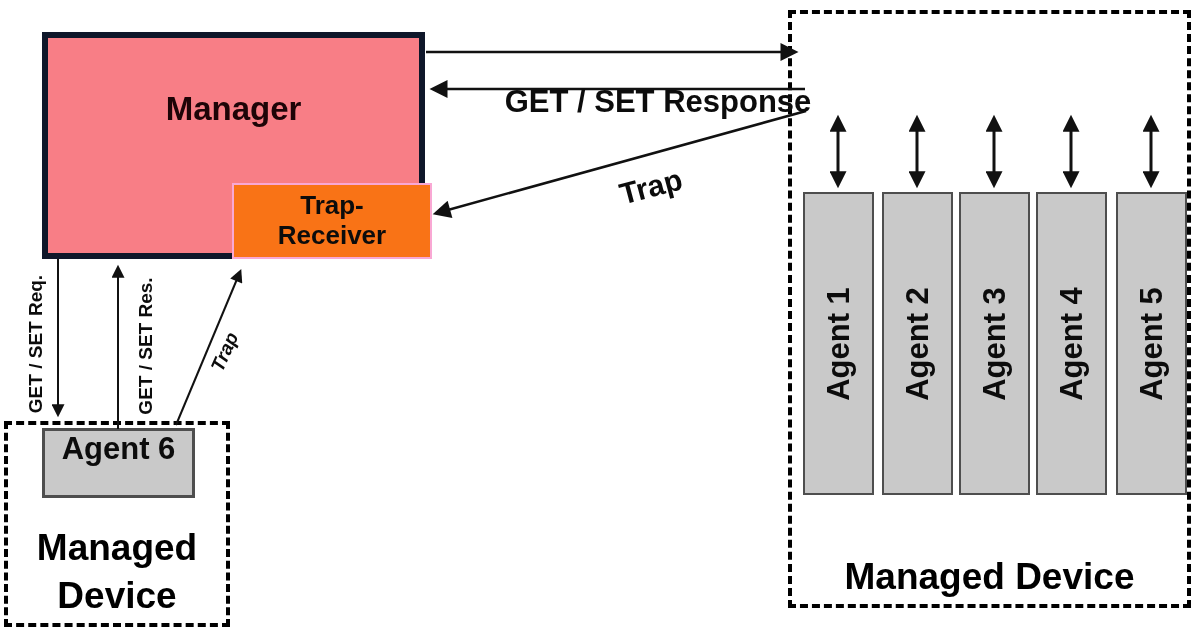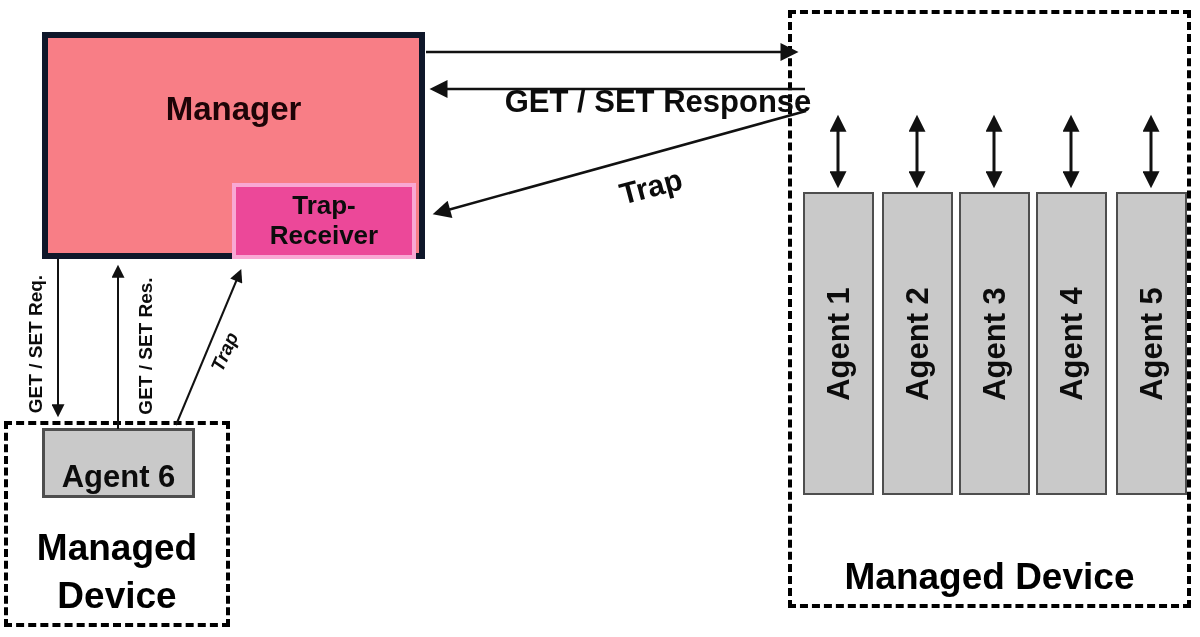--- a/index.html
+++ b/index.html
@@ -10,22 +10,22 @@
   
   .manager {
     position:absolute; left:42px; top:32px; width:383px; height:227px;
     background:#f87e86; border:6px solid #0f172a; box-sizing:border-box;padding-left:16px;
   }
   .manager-label {
     position:absolute; left:0; right:0; top:52px; text-align:center;
     font-size:33px; font-weight:bold; color:#1e0407;
   }
   .trap-receiver {
-    position:absolute; left:232px; top:183px; width:184px; height:76px;
-    background:#ec4899; border:4px solid #f9a8d4; box-sizing:border-box;
+    position:absolute; left:232px; top:183px; width:200px; height:76px;
+    background:#f97316; border:2px solid #f9a8d4; box-sizing:border-box;
     display:flex; align-items:center; justify-content:center;
   }
   .trap-receiver span {
     font-size:26px; font-weight:bold; color:#0c0c0c;
     white-space:pre-line; text-align:center; line-height:1.15;
   }
   .dashed-box {
     position:absolute; border:4px dashed #000; box-sizing:border-box;
     background:transparent;
   }
@@ -43,21 +43,21 @@
     display:flex; align-items:center; justify-content:center;
   }
   .agent-col span {
     transform:rotate(-90deg); white-space:nowrap;
     font-size:31px; font-weight:bold; color:#0c0c0c;
   }
   .ac1{left:803px} .ac2{left:882px} .ac3{left:959px} .ac4{left:1036px} .ac5{left:1116px}
   .agent6 {
     position:absolute; left:42px; top:428px; width:153px; height:70px;
     background:#c9c9c9; border:3px solid #4e4e4e; box-sizing:border-box;
-    display:flex; align-items:flex-end; justify-content:center;
+    display:flex; align-items:flex-start; justify-content:center;
   }
   .agent6 span { font-size:31px; font-weight:bold; color:#0c0c0c; }
   
   .device-label { position:absolute; font-weight:bold; color:#000; }
   .device-label.right { left:788px; width:403px; top:556px; text-align:center; font-size:37px; }
   .device-label.left  { left:4px;  width:226px; top:524px; text-align:center; font-size:37px;
                         white-space:pre-line; line-height:1.3; }
   
   .arrow-label { position:absolute; font-weight:bold; color:#0c0c0c; white-space:nowrap; }
   .lbl-request  { left:620px; top:11px; transform:translateX(-50%); font-size:31px; }

